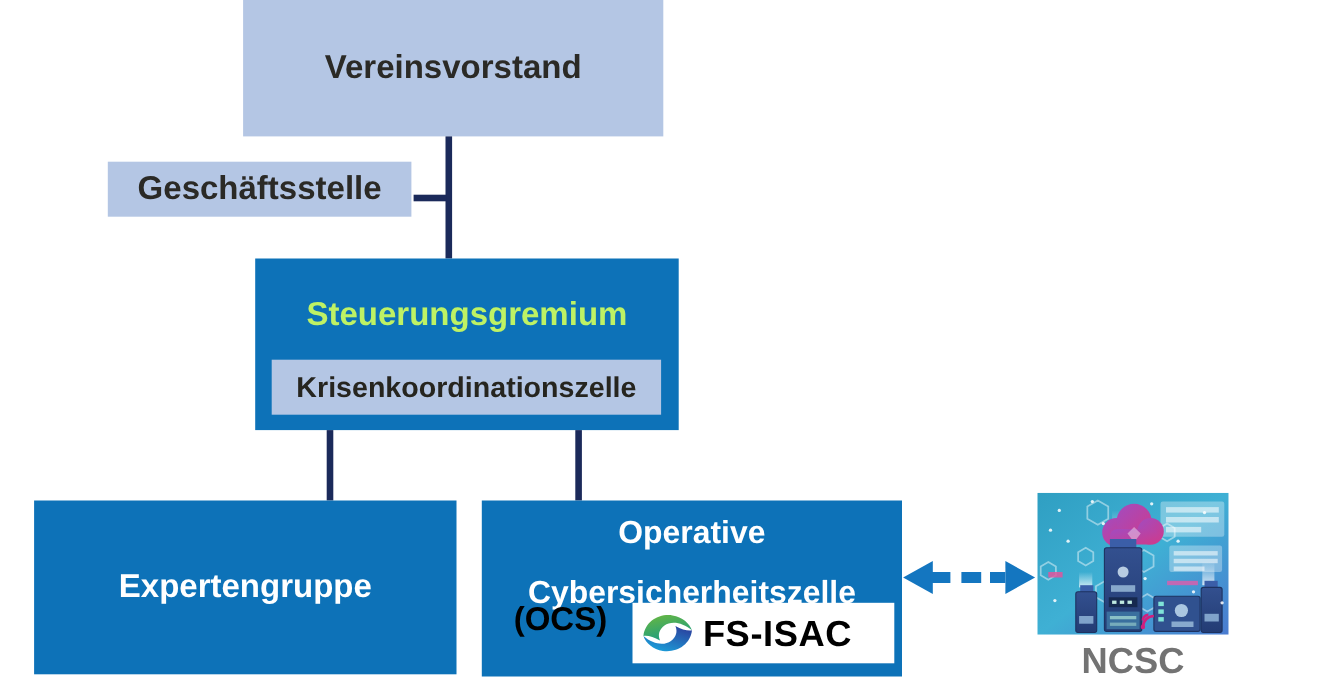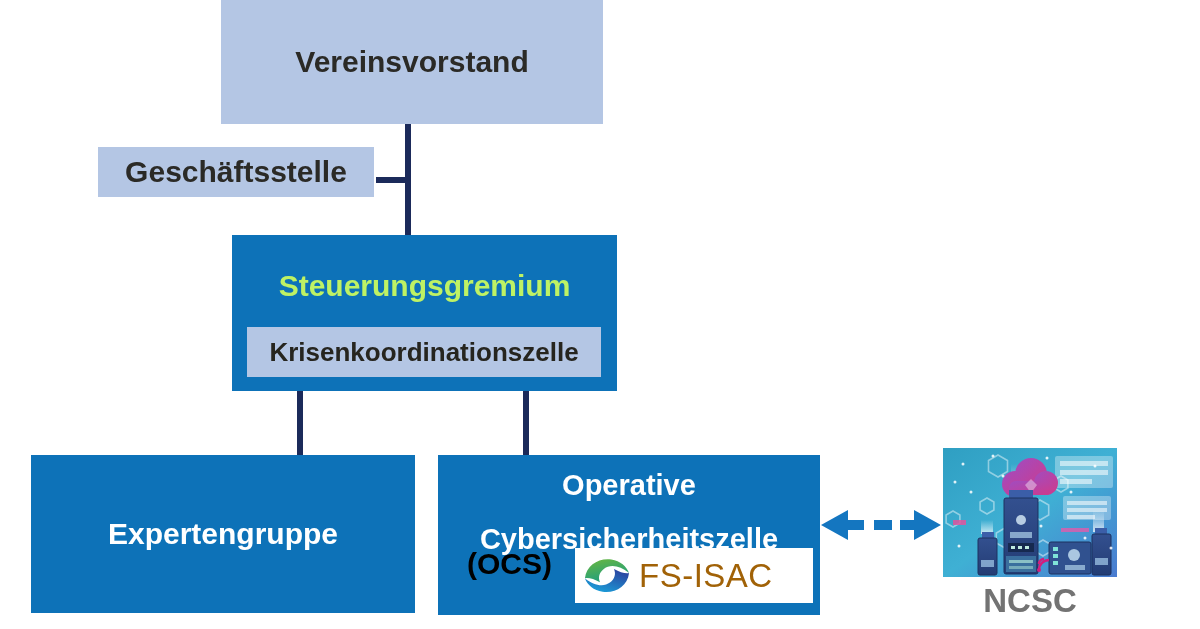--- a/index.html
+++ b/index.html
@@ -51,21 +51,21 @@
   .ocs-line1 { position: absolute; left: 0; top: 14px; width: 100%; text-align: center; font-weight: bold; font-size: 29px; color:#fff; }
   .ocs-line2 { position: absolute; left: 0; top: 48px; width: 100%; text-align: center; font-weight: bold; font-size: 29px; color:#fff;margin-top:20px; }
   .ocs-line3 { position: absolute; left: 29px; top: 92px; font-weight: bold; font-size: 30px; color:#000000; }
   .fsisac-box {
     position: absolute; left: 137px; top: 93px; width: 238px; height: 55px;
     background: #ffffff;
     display: flex; align-items: center;
     padding-left: 7px;
   }
   .fsisac-text {
-    color: #a16207; font-weight: normal; font-size: 33px;
+    color: #000000; font-weight: bold; font-size: 33px;
     letter-spacing: 0.5px; margin-left: 7px; line-height: 1;
   }
   .connector { position: absolute; background: #1b2a5a; }
   #line-top-v   { left: 405px; top: 124px; width: 6px; height: 111px; }
   #line-gs-h    { left: 376px; top: 177px; width: 30px; height: 6px; }
   #line-left-v  { left: 297px; top: 391px; width: 6px; height: 64px; }
   #line-right-v { left: 523px; top: 391px; width: 6px; height: 64px; }
   #arrow-ocs-ncsc { position: absolute; left: 820px; top: 507px; width: 122px; height: 36px; }
   #ncsc-illustration { position: absolute; left: 943px; top: 448px; width: 174px; height: 129px; }
   #ncsc-label {

